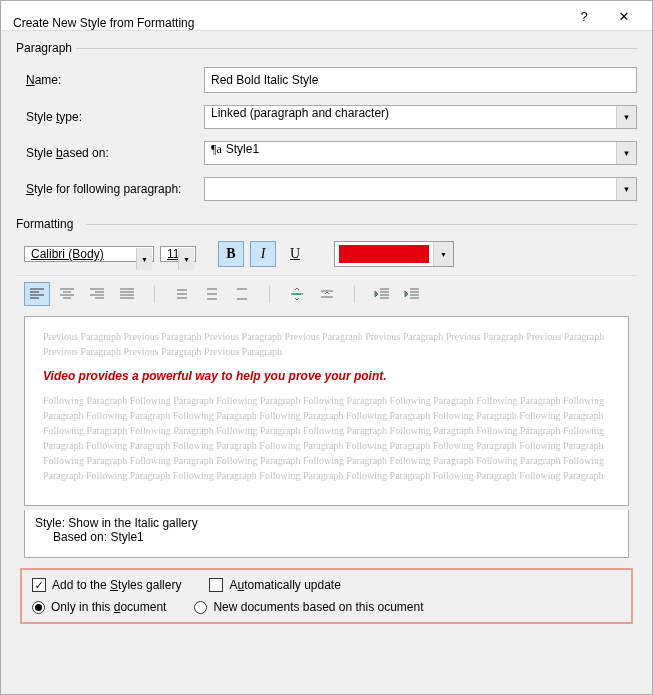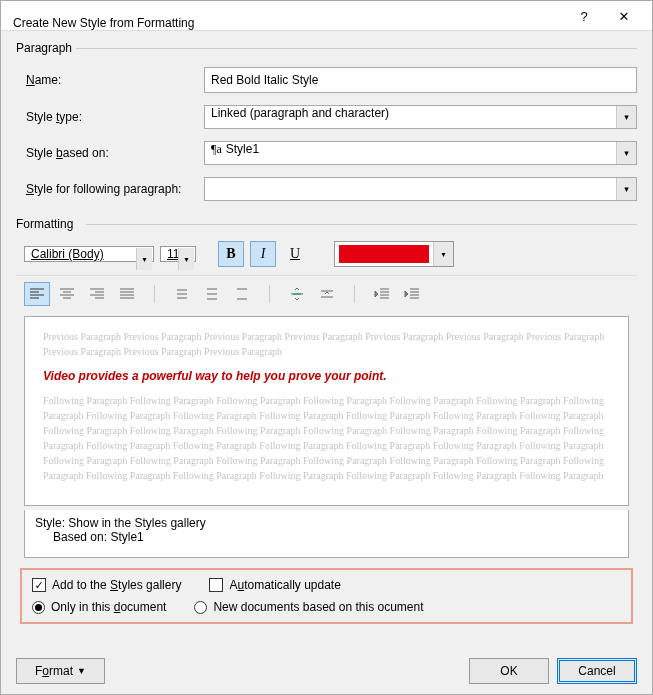--- a/index.html
+++ b/index.html
@@ -194,21 +194,21 @@
         </div>
     </div>
 
     <div class="preview">
       <div class="prev-gray">Previous Paragraph Previous Paragraph Previous Paragraph Previous Paragraph Previous Paragraph Previous Paragraph Previous Paragraph Previous Paragraph Previous Paragraph Previous Paragraph</div>
       <div class="prev-sample">Video provides a powerful way to help you prove your point.</div>
       <div class="prev-gray">Following Paragraph Following Paragraph Following Paragraph Following Paragraph Following Paragraph Following Paragraph Following Paragraph Following Paragraph Following Paragraph Following Paragraph Following Paragraph Following Paragraph Following Paragraph Following Paragraph Following Paragraph Following Paragraph Following Paragraph Following Paragraph Following Paragraph Following Paragraph Following Paragraph Following Paragraph Following Paragraph Following Paragraph Following Paragraph Following Paragraph Following Paragraph Following Paragraph Following Paragraph Following Paragraph Following Paragraph Following Paragraph Following Paragraph Following Paragraph Following Paragraph Following Paragraph Following Paragraph Following Paragraph Following Paragraph</div>
     </div>
 
     <div class="style-desc">
-      <div>Style: Show in the Styles gallery</div>
+      <div>Style: Show in the Italic gallery</div>
       <div class="indent">Based on: Style1</div>
     </div>
 
     <div class="highlight-box">
       <div class="check-row">
         <div class="check-item">
           <div class="checkbox">✓</div>
           <span>Add to the <span class="underline">S</span>tyles gallery</span>
         </div>
         <div class="check-item">
@@ -225,23 +225,14 @@
         </div>
         <div class="radio-item">
           <div class="radio"></div>
           <span>New documents based on this ocument</span>
         </div>
       </div>
     </div>
 
   </div>
 
-  <div class="footer">
-    <div class="btn format-btn">
-      <span>F<span class="underline">o</span>rmat</span>
-        <span class="caret">▼</span>
-    </div>
-    <div class="footer-spacer"></div>
-    <div class="btn">OK</div>
-    <div class="btn focus">Cancel</div>
-  </div>
 
 </div>
 
 </body></html>

